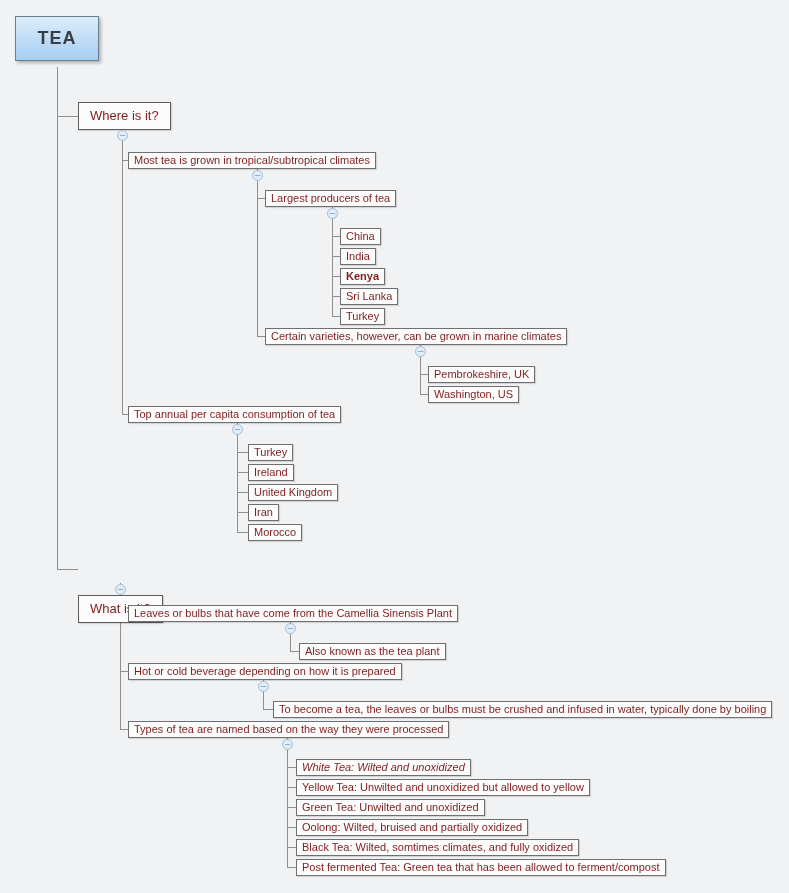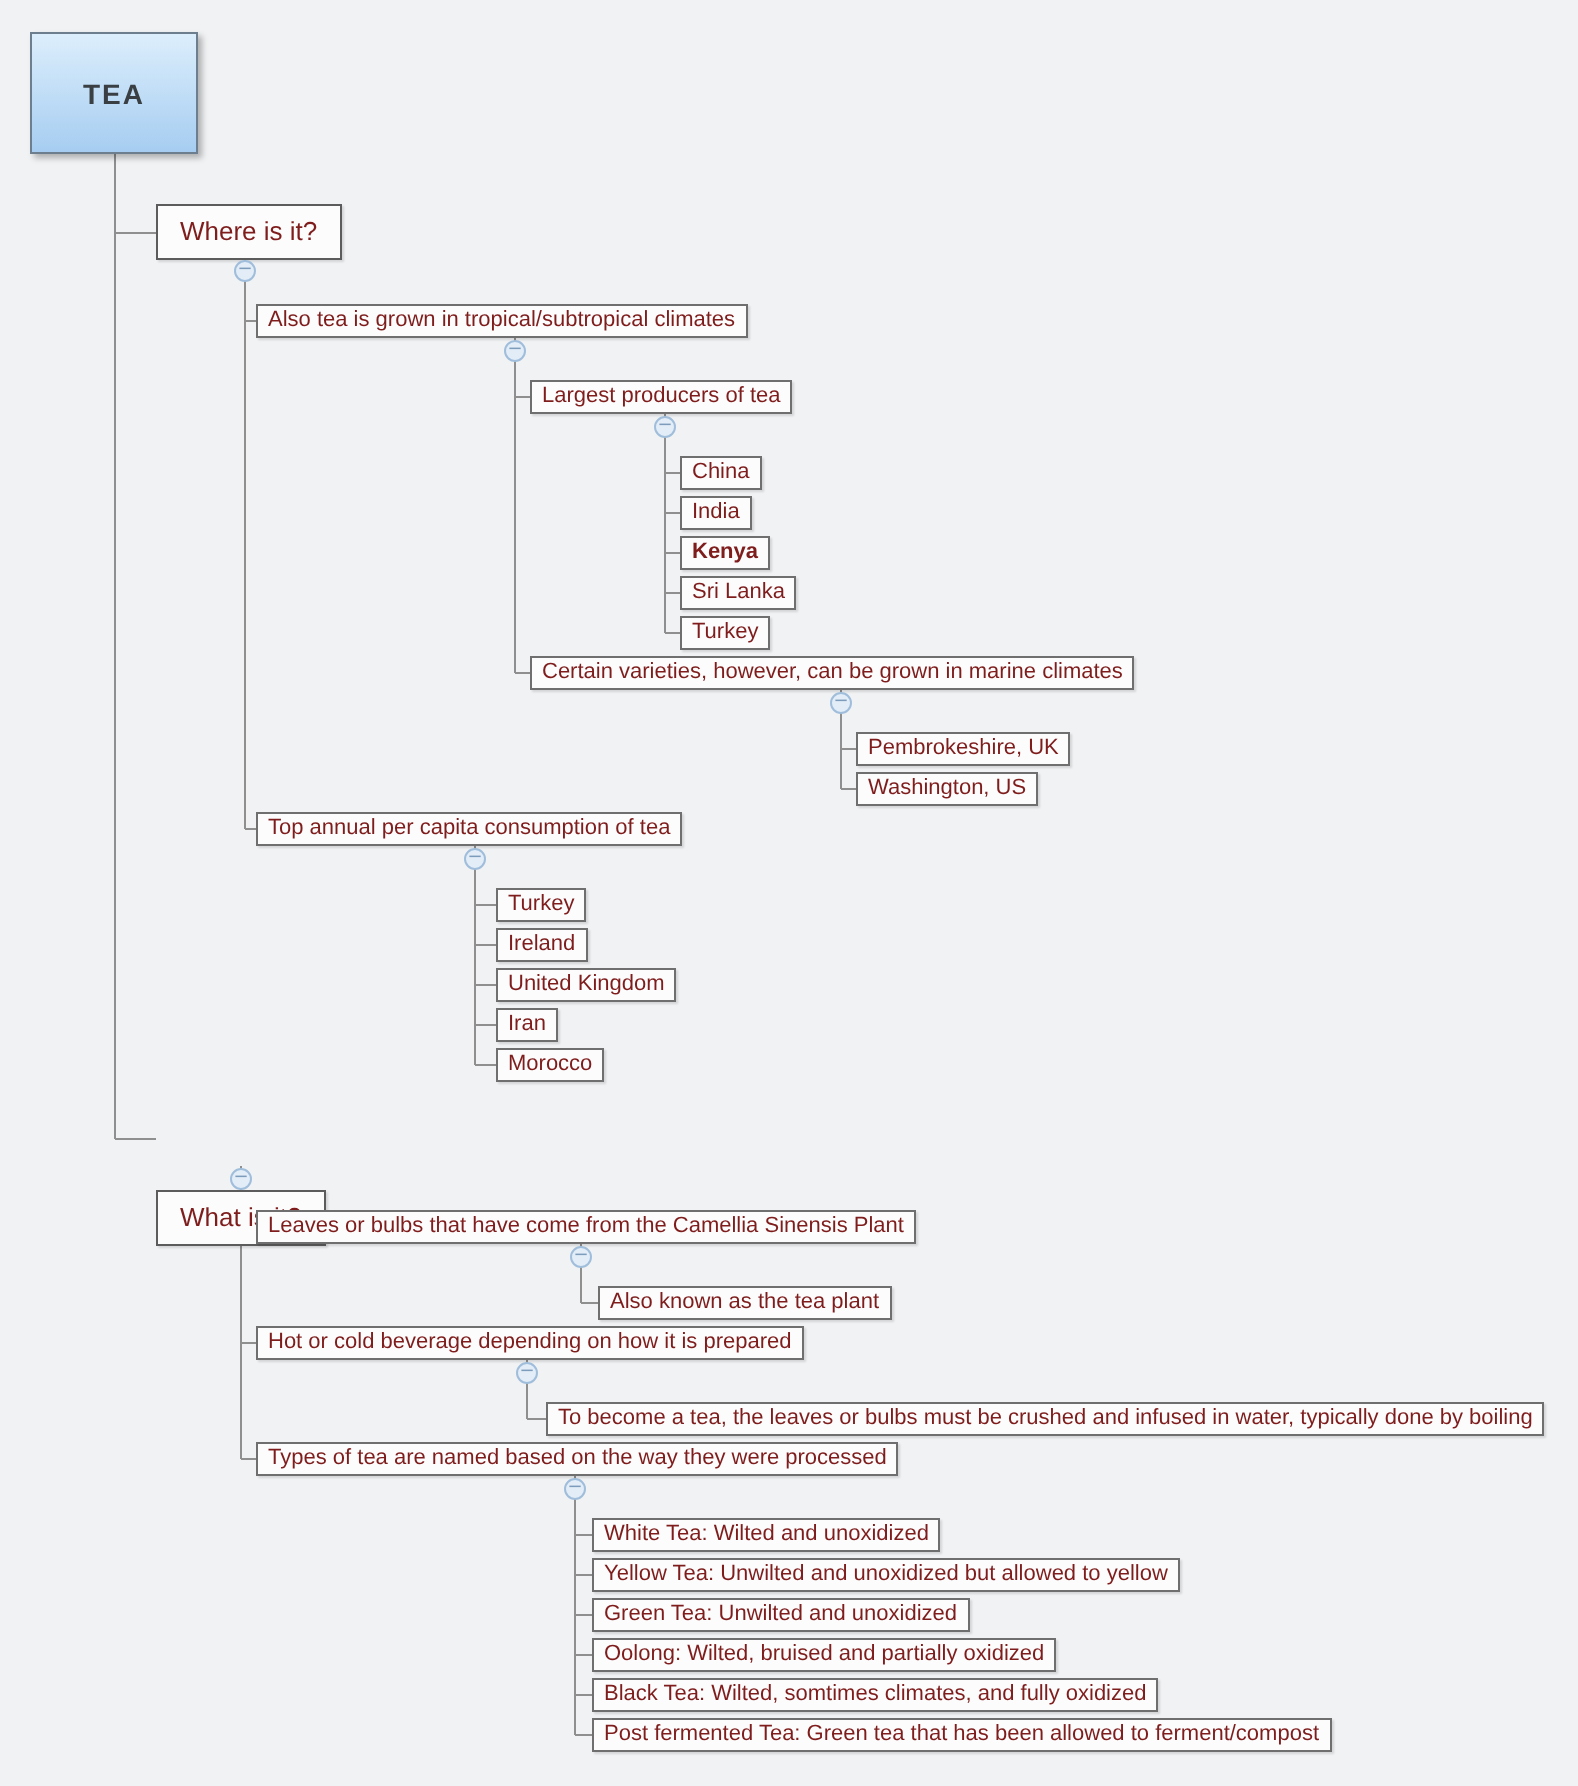--- a/index.html
+++ b/index.html
@@ -14,23 +14,23 @@
 
   .node {
     position:absolute; box-sizing:border-box;
     background:#fcfcfc; border:1px solid #6f6f6f; color:#7f1d1d;
     white-space:nowrap; box-shadow:1px 1px 1px rgba(0,0,0,0.12);
     cursor:default;
   }
   .node-s { font-size:11px; line-height:13px; padding:1px 5px; height:17px; }
   .node-m { font-size:13px; line-height:16px; padding:5px 11px; height:28px; border-color:#5c5c5c; }
   .node-root {
-    left:15px; top:16px; width:84px; height:61px;
+    left:15px; top:16px; width:84px; height:45px;
     display:flex; align-items:center; justify-content:center;
-    font-size:14px; font-weight:bold; letter-spacing:1px; color:#3a3f44;
+    font-size:18px; font-weight:bold; letter-spacing:1px; color:#3a3f44;
     background:linear-gradient(#dceefc, #a6cdf1);
     border:1px solid #6d7e8e;
     box-shadow:2px 2px 3px rgba(0,0,0,0.28);
   }
   .toggle {
     position:absolute; width:11px; height:11px; box-sizing:border-box;
     border-radius:50%;
     background:#e2edf8; border:1px solid #a0bedb;
     display:flex; align-items:center; justify-content:center;
     cursor:pointer;
@@ -54,21 +54,21 @@
     <path d="M237.5 423 V532.5 M237.5 452.5 H248 M237.5 472.5 H248 M237.5 492.5 H248 M237.5 512.5 H248 M237.5 532.5 H248"></path>
     <path d="M120.5 583 V729.5 M120.5 613.5 H128 M120.5 671.5 H128 M120.5 729.5 H128"></path>
     <path d="M290.5 622 V651.5 M290.5 651.5 H299"></path>
     <path d="M263.5 680 V709.5 M263.5 709.5 H273"></path>
     <path d="M287.5 738 V867.5 M287.5 767.5 H296 M287.5 787.5 H296 M287.5 807.5 H296 M287.5 827.5 H296 M287.5 847.5 H296 M287.5 867.5 H296"></path>
   </svg>
 
   <div class="node node-root">TEA</div>
 
   <div class="node node-m" style="left:78px; top:102px;">Where is it?</div>
-  <div class="node node-s" style="left:128px; top:152px;">Also tea is grown in tropical/subtropical climates</div>
+  <div class="node node-s" style="left:128px; top:152px;">Most tea is grown in tropical/subtropical climates</div>
   <div class="node node-s" style="left:265px; top:190px;">Largest producers of tea</div>
   <div class="node node-s" style="left:340px; top:228px;">China</div>
   <div class="node node-s" style="left:340px; top:248px;">India</div>
   <div class="node node-s" style="left:340px; top:268px;font-weight:bold;">Kenya</div>
   <div class="node node-s" style="left:340px; top:288px;">Sri Lanka</div>
   <div class="node node-s" style="left:340px; top:308px;">Turkey</div>
   <div class="node node-s" style="left:265px; top:328px;">Certain varieties, however, can be grown in marine climates</div>
   <div class="node node-s" style="left:428px; top:366px;">Pembrokeshire, UK</div>
   <div class="node node-s" style="left:428px; top:386px;">Washington, US</div>
   <div class="node node-s" style="left:128px; top:406px;">Top annual per capita consumption of tea</div>
@@ -77,21 +77,21 @@
   <div class="node node-s" style="left:248px; top:484px;">United Kingdom</div>
   <div class="node node-s" style="left:248px; top:504px;">Iran</div>
   <div class="node node-s" style="left:248px; top:524px;">Morocco</div>
 
   <div class="node node-m" style="left:78px; top:555px;margin-top:40px;">What is it?</div>
   <div class="node node-s" style="left:128px; top:605px;">Leaves or bulbs that have come from the Camellia Sinensis Plant</div>
   <div class="node node-s" style="left:299px; top:643px;">Also known as the tea plant</div>
   <div class="node node-s" style="left:128px; top:663px;">Hot or cold beverage depending on how it is prepared</div>
   <div class="node node-s" style="left:273px; top:701px;">To become a tea, the leaves or bulbs must be crushed and infused in water, typically done by boiling</div>
   <div class="node node-s" style="left:128px; top:721px;text-align:center;">Types of tea are named based on the way they were processed</div>
-  <div class="node node-s" style="left:296px; top:759px;">White Tea: Wilted and unoxidized</div>
+  <div class="node node-s" style="left:296px; top:759px;font-style:italic;">White Tea: Wilted and unoxidized</div>
   <div class="node node-s" style="left:296px; top:779px;">Yellow Tea: Unwilted and unoxidized but allowed to yellow</div>
   <div class="node node-s" style="left:296px; top:799px;">Green Tea: Unwilted and unoxidized</div>
   <div class="node node-s" style="left:296px; top:819px;">Oolong: Wilted, bruised and partially oxidized</div>
   <div class="node node-s" style="left:296px; top:839px;">Black Tea: Wilted, somtimes climates, and fully oxidized</div>
   <div class="node node-s" style="left:296px; top:859px;">Post fermented Tea: Green tea that has been allowed to ferment/compost</div>
 
   <div class="toggle" style="left:117px; top:130px;">
       <span>−</span>
     </div>
   <div class="toggle" style="left:252px; top:170px;">

